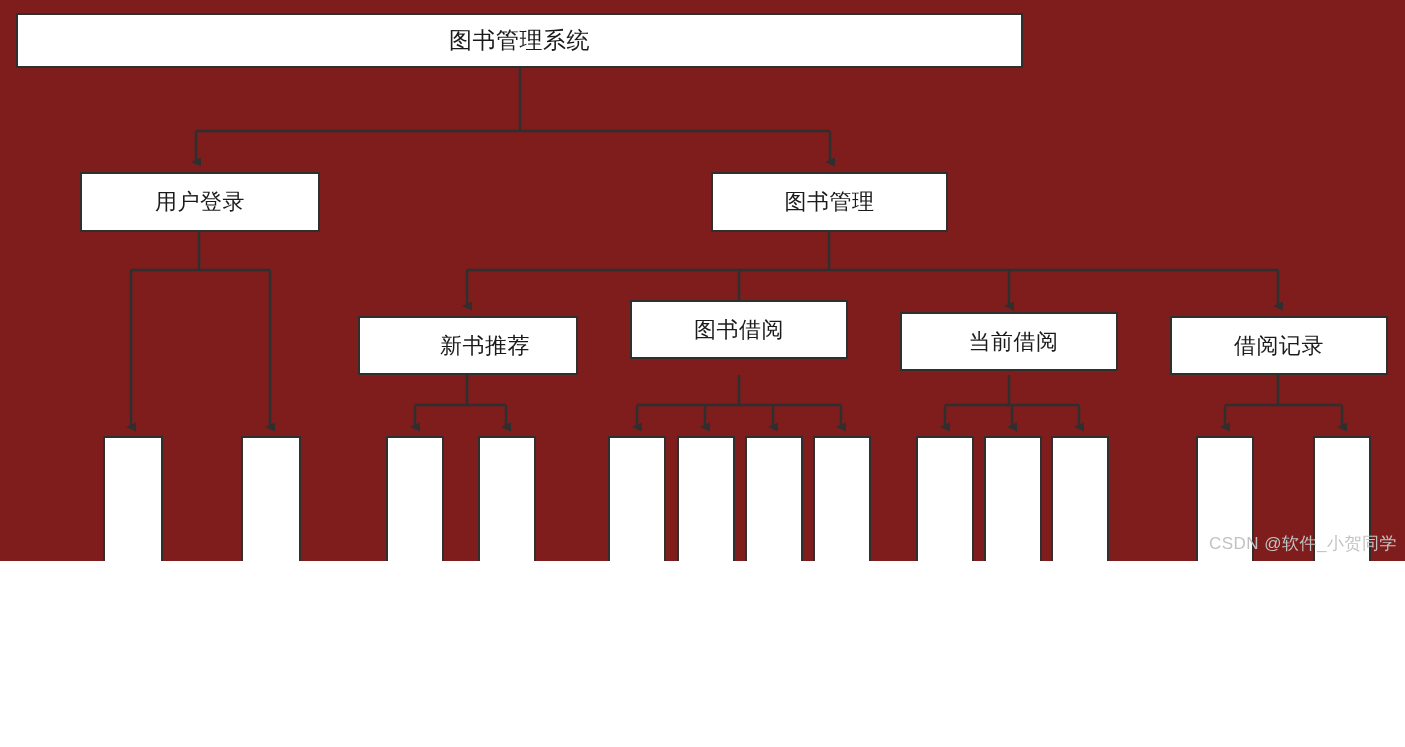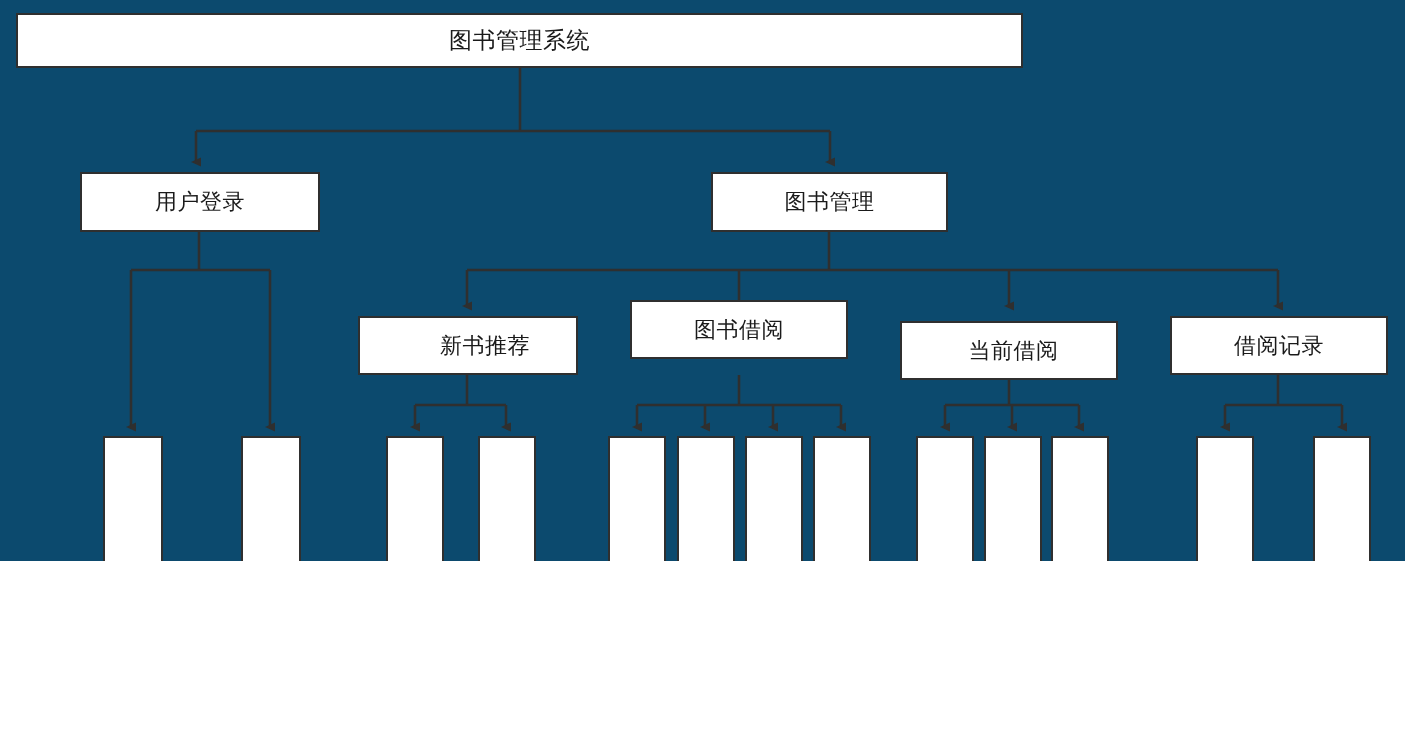--- a/index.html
+++ b/index.html
@@ -8,21 +8,21 @@
     background: #ffffff;
   }
   body {
     font-family: "Liberation Sans", "DejaVu Sans", sans-serif;
     color: #1a1a1a;
   }
   #canvas {
     position: relative;
     width: 1405px;
     height: 561px;
-    background: #0c4a6e;
+    background: #7f1d1d;
     overflow: hidden;
   }
   svg.wires {
     position: absolute;
     left: 0;
     top: 0;
     width: 1405px;
     height: 747px;
     pointer-events: none;
   }
@@ -129,21 +129,21 @@
   <div class="node horiz" style="left:711px; top:172px; width:237px; height:60px;">
     <span>图书管理</span>
   </div>
 
   <div class="node horiz" style="left:358px; top:316px; width:220px; height:59px;padding-left:34px;">
     <span>新书推荐</span>
   </div>
   <div class="node horiz" style="left:630px; top:300px; width:218px; height:59px;">
     <span>图书借阅</span>
   </div>
-  <div class="node horiz" style="left:900px; top:321px; width:218px; height:59px;padding-left:9px;">
+  <div class="node horiz" style="left:900px; top:312px; width:218px; height:59px;padding-left:9px;">
     <span>当前借阅</span>
   </div>
   <div class="node horiz" style="left:1170px; top:316px; width:218px; height:59px;">
     <span>借阅记录</span>
   </div>
 
   <div class="node vert" style="left:103px; top:436px; width:60px; height:297px;">
     <span>用户登录</span>
   </div>
   <div class="node vert" style="left:241px; top:436px; width:60px; height:297px;">
@@ -180,13 +180,14 @@
     <span>确认归还（管理员）</span>
   </div>
 
   <div class="node vert" style="left:1196px; top:436px; width:58px; height:297px;">
     <span>新增借阅记录</span>
   </div>
   <div class="node vert" style="left:1313px; top:436px; width:58px; height:297px;">
     <span>查询借阅记录</span>
   </div>
 
+  <div class="watermark">CSDN @软件_小贺同学</div>
 </div>
 
 </body></html>

